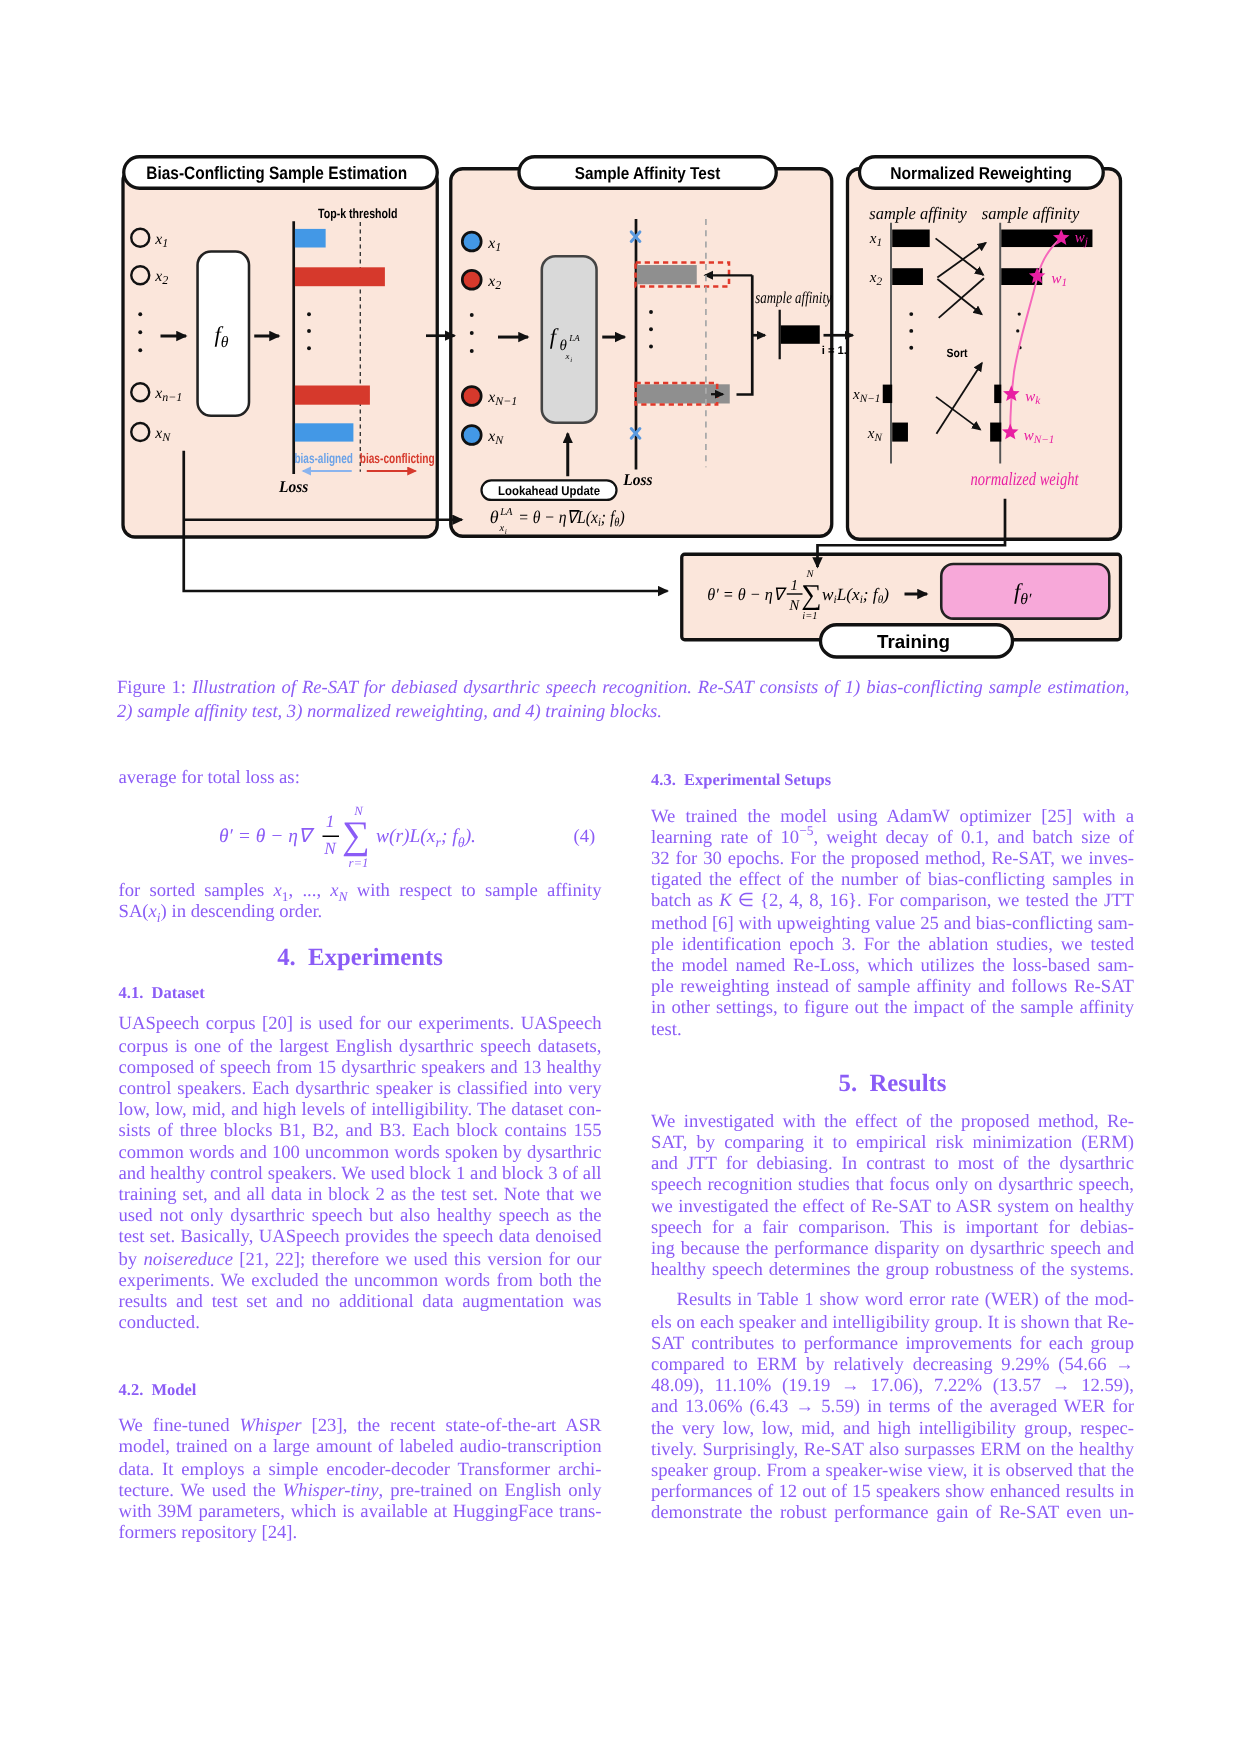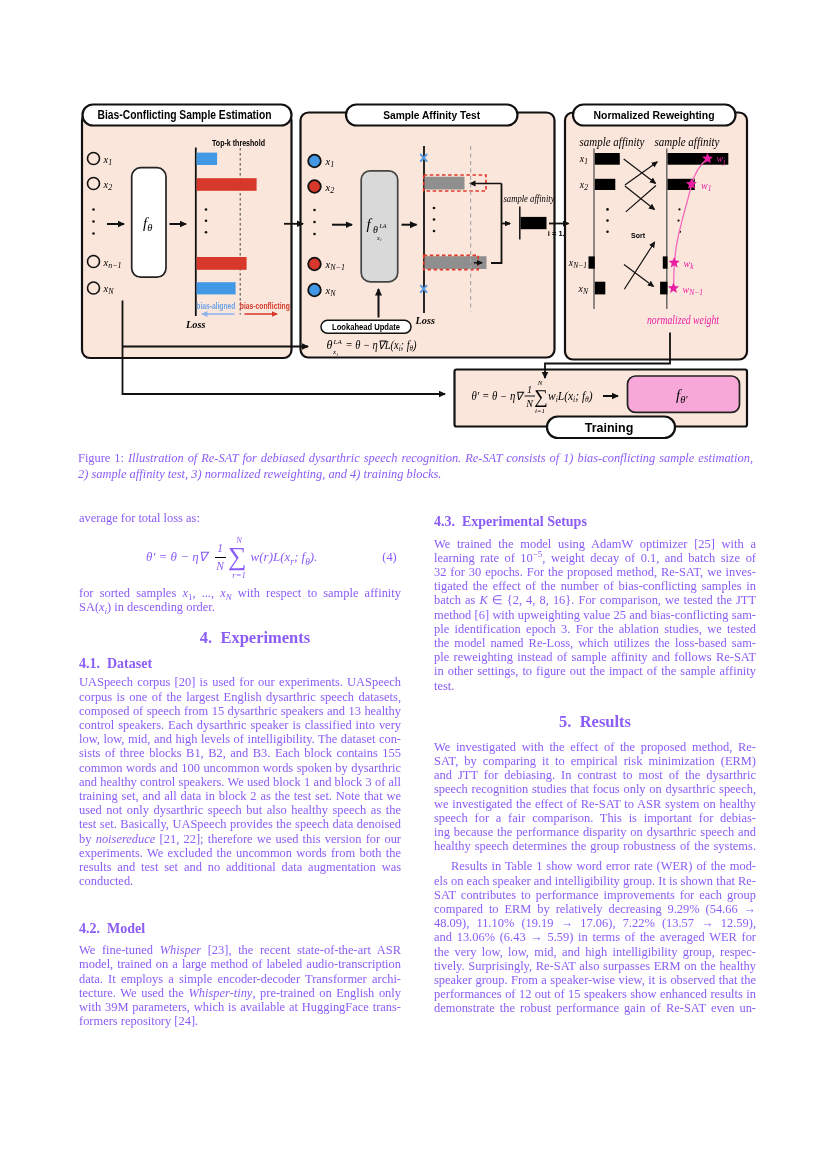--- a/index.html
+++ b/index.html
@@ -3,21 +3,21 @@
 <meta charset="utf-8">
 <style>
 html,body{margin:0;padding:0;background:#fff;}
 #page{position:relative;width:827px;height:1169px;overflow:hidden;background:#fff;
   font-family:"Liberation Serif",serif;color:#8b5cf6;}
 .abs{position:absolute;}
 .p{position:absolute;width:322px;font-size:12.45px;line-height:14.2px;}
 .p div{text-align:justify;text-align-last:justify;}
 .p div.last{text-align-last:left;}
 .hd{position:absolute;width:322px;text-align:center;font-weight:bold;font-size:16.5px;}
-.sh{position:absolute;font-weight:bold;font-size:14px;}
+.sh{position:absolute;font-weight:bold;font-size:11px;}
 .cap{position:absolute;left:78px;top:450px;width:675px;font-size:12.4px;line-height:16.4px;}
 .cap div{text-align:justify;text-align-last:justify;}
 .cap div.last{text-align-last:left;}
 sub,sup{font-size:72%;line-height:0;}
 </style>
 </head>
 <body>
 <div id="page">
 
 <svg class="abs" style="left:0;top:0" width="827" height="450" viewBox="0 0 827 450">
@@ -251,21 +251,21 @@
   <div class="abs" style="left:152px;top:40.5px;width:16px;text-align:center;font-size:8.5px;font-style:italic;">r=1</div>
   <div class="abs" style="left:171.6px;top:20px;font-style:italic;">w(r)L(x<sub>r</sub>; f<sub>θ</sub>).</div>
   <div class="abs" style="left:303.3px;top:20.5px;font-size:12.4px;">(4)</div>
 </div>
 
 <div class="p" style="left:79px;top:586.2px;">
 <div>for sorted samples <i>x</i><sub>1</sub>, ..., <i>x<sub>N</sub></i> with respect to sample affinity</div>
 <div class="last">SA(<i>x<sub>i</sub></i>) in descending order.</div>
 </div>
 
-<div class="hd" style="left:94px;top:628px;">4.&nbsp;&nbsp;Experiments</div>
+<div class="hd" style="left:79px;top:628px;">4.&nbsp;&nbsp;Experiments</div>
 <div class="sh" style="left:79px;top:656px;">4.1.&nbsp;&nbsp;Dataset</div>
 
 <div class="p" style="left:79px;top:675.4px;">
 <div>UASpeech corpus [20] is used for our experiments.  UASpeech</div>
 <div>corpus is one of the largest English dysarthric speech datasets,</div>
 <div>composed of speech from 15 dysarthric speakers and 13 healthy</div>
 <div>control speakers. Each dysarthric speaker is classified into very</div>
 <div>low, low, mid, and high levels of intelligibility. The dataset con-</div>
 <div>sists of three blocks B1, B2, and B3. Each block contains 155</div>
 <div>common words and 100 uncommon words spoken by dysarthric</div>
@@ -276,21 +276,21 @@
 <div>by <i>noisereduce</i> [21, 22]; therefore we used this version for our</div>
 <div>experiments. We excluded the uncommon words from both the</div>
 <div>results and test set and no additional data augmentation was</div>
 <div class="last">conducted.</div>
 </div>
 
 <div class="sh" style="left:79px;top:920.5px;">4.2.&nbsp;&nbsp;Model</div>
 
 <div class="p" style="left:79px;top:943.2px;">
 <div>We fine-tuned <i>Whisper</i> [23], the recent state-of-the-art ASR</div>
-<div>model, trained on a large method of labeled audio-transcription</div>
+<div>model, trained on a large amount of labeled audio-transcription</div>
 <div>data.  It employs a simple encoder-decoder Transformer archi-</div>
 <div>tecture. We used the <i>Whisper-tiny</i>, pre-trained on English only</div>
 <div>with 39M parameters, which is available at HuggingFace trans-</div>
 <div class="last">formers repository [24].</div>
 </div>
 
 <div class="sh" style="left:434px;top:514px;">4.3.&nbsp;&nbsp;Experimental Setups</div>
 
 <div class="p" style="left:434px;top:536.6px;">
 <div>We trained the model using AdamW optimizer [25] with a</div>

